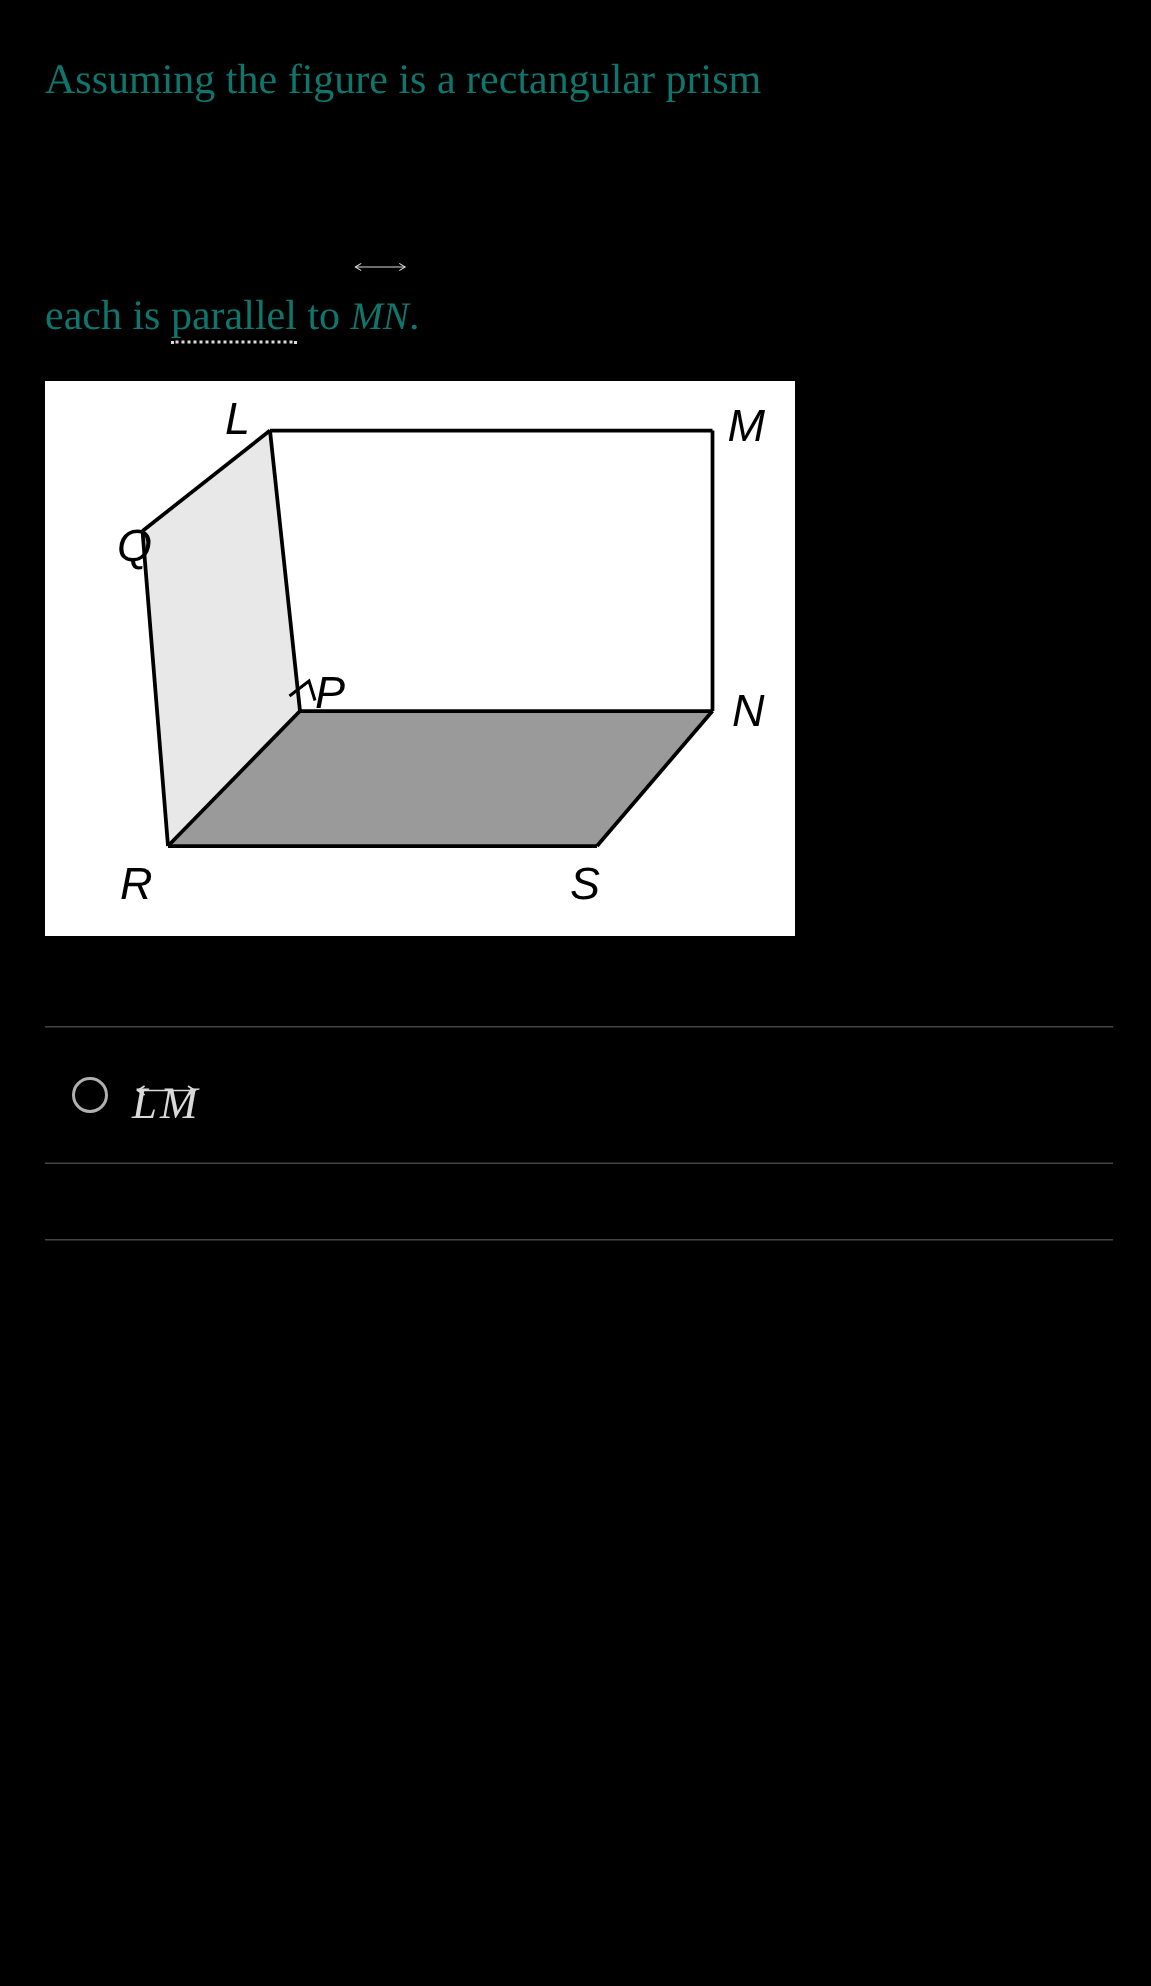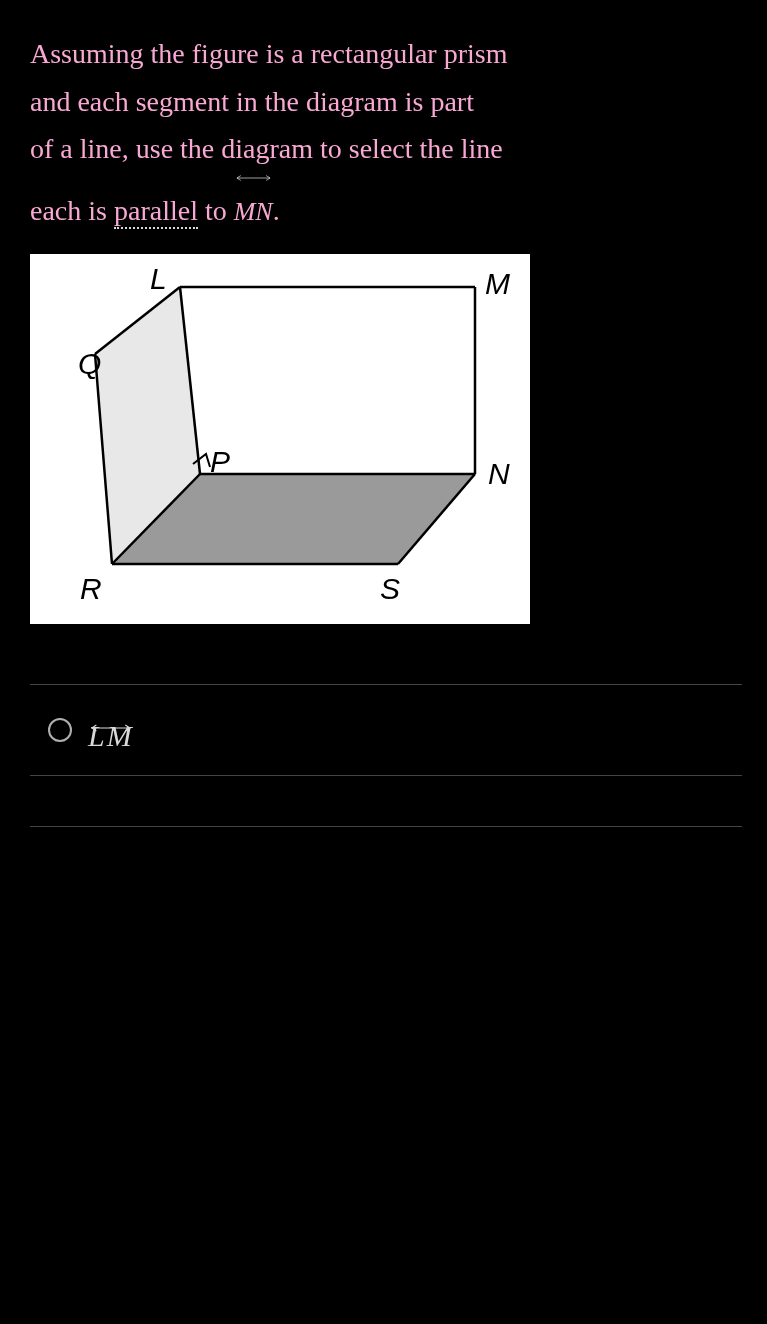--- a/index.html
+++ b/index.html
@@ -7,21 +7,21 @@
       background: #000;
       color: #d9d9d9;
       font-family: Georgia, 'Times New Roman', serif;
       width: 767px;
       height: 1324px;
       padding: 30px 25px 0 30px;
     }
     .question-text {
       font-size: 28px;
       line-height: 1.7;
-      color: #f9a8d4;
+      color: #0f766e;
       margin-bottom: 20px;
     }
     .keyword {
       border-bottom: 2px dotted #d9d9d9;
       padding-bottom: 1px;
     }
     .math-inline {
       font-style: italic;
       font-family: 'Times New Roman', serif;
       position: relative;
@@ -89,22 +89,22 @@
     .bottom-border {
       margin-top: 50px;
       border-bottom: 1px solid #444;
     }
   </style>
 </head>
 <body>
 
 <div class="question-text">
   <span>Assuming the figure is a rectangular prism</span><br>
-  <span>and each segment in the diagram is part</span><br>
-  <span>of a line, use the diagram to select the line</span><br>
+  <br>
+  <br>
   <span>each is </span><span class="keyword">parallel</span><span> to </span><span class="math-inline"><span class="line-arrow-over">
         <svg viewBox="0 0 80 14">
           <line x1="6" y1="7" x2="74" y2="7" stroke="#d9d9d9" stroke-width="1.5"></line>
           <polyline points="14,2 6,7 14,12" fill="none" stroke="#d9d9d9" stroke-width="1.5"></polyline>
           <polyline points="66,2 74,7 66,12" fill="none" stroke="#d9d9d9" stroke-width="1.5"></polyline>
         </svg>
       </span><span style="font-size:26px">MN</span></span><span>.</span>
 </div>
 
 <div class="diagram-container">

